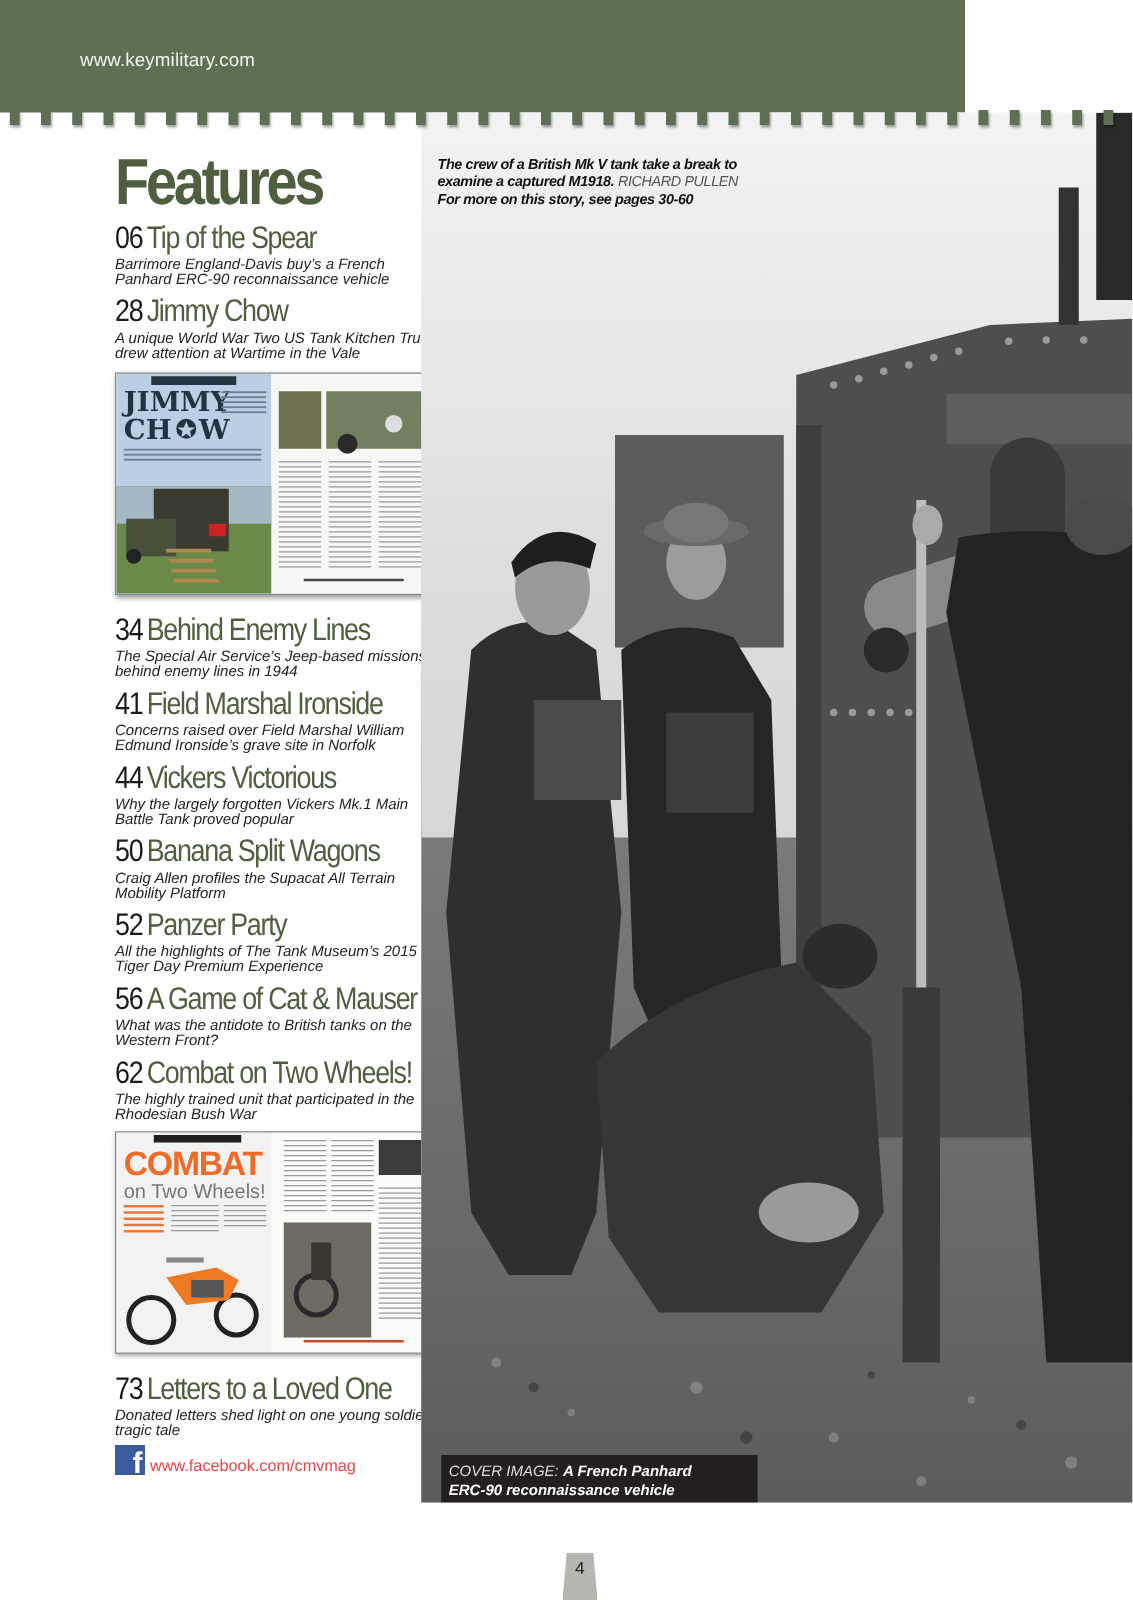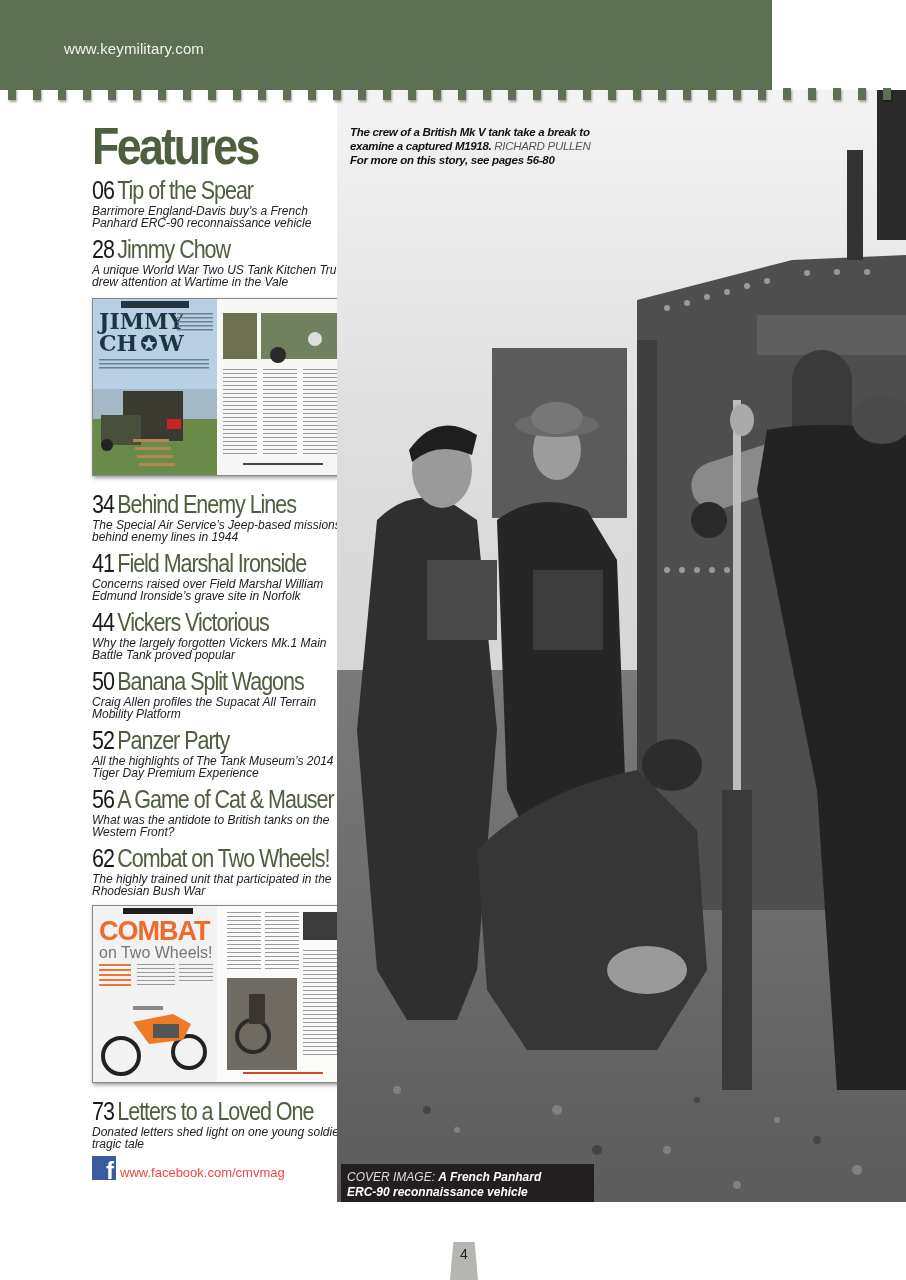--- a/index.html
+++ b/index.html
@@ -67,21 +67,21 @@
     overflow: hidden;
     background: linear-gradient(180deg, #f4f4f4 0%, #e8e8e8 25%, #d6d6d6 35%, #8a8a8a 55%, #6a6a6a 70%, #555 100%);
   }
   .photo-caption {
     position: absolute; left: 13px; top: 35px; width: 260px;
     font-style: italic; font-weight: bold; font-size: 11.5px; line-height: 14px; color: #111;
     letter-spacing: -0.3px;
   }
   .photo-caption .credit { font-weight: normal; color: #555; }
   .cover-box {
-    position: absolute; left: 4px; bottom: 0; width: 253px; height: 38px;
+    position: absolute; left: 16px; bottom: 0; width: 253px; height: 38px;
     background: #231f20; color: #fff; padding: 6px 0 0 6px; box-sizing: border-box;
     font-size: 12px; line-height: 15px; font-style: italic; margin-top: 20px;
   }
   .cover-box .lbl { font-weight: normal; color: #ddd; }
   .cover-box b { font-weight: bold; }
 
   .page-tab {
     position: absolute; left: 450px; top: 1242px; width: 28px; height: 38px;
     background: #b5b6b0;
     clip-path: polygon(12% 0, 88% 0, 100% 100%, 0 100%);
@@ -228,21 +228,21 @@
   <div class="entry">
     <div class="entry-head"><span class="entry-num">44</span><span class="entry-title">Vickers Victorious</span></div>
     <div class="entry-desc">Why the largely forgotten Vickers Mk.1 Main Battle Tank proved popular</div>
   </div>
   <div class="entry">
     <div class="entry-head"><span class="entry-num">50</span><span class="entry-title">Banana Split Wagons</span></div>
     <div class="entry-desc">Craig Allen profiles the Supacat All Terrain Mobility Platform</div>
   </div>
   <div class="entry">
     <div class="entry-head"><span class="entry-num">52</span><span class="entry-title">Panzer Party</span></div>
-    <div class="entry-desc">All the highlights of The Tank Museum’s 2014 Tiger Day Premium Experience</div>
+    <div class="entry-desc">All the highlights of The Tank Museum’s 2015 Tiger Day Premium Experience</div>
   </div>
   <div class="entry">
     <div class="entry-head"><span class="entry-num">56</span><span class="entry-title">A Game of Cat &amp; Mauser</span></div>
     <div class="entry-desc">What was the antidote to British tanks on the Western Front?</div>
   </div>
   <div class="entry">
     <div class="entry-head"><span class="entry-num">62</span><span class="entry-title">Combat on Two Wheels!</span></div>
     <div class="entry-desc">The highly trained unit that participated in the Rhodesian Bush War</div>
   </div>
 
@@ -441,21 +441,21 @@
       <circle cx="90" cy="1020" r="4"></circle>
         <circle cx="260" cy="1060" r="5"></circle>
         <circle cx="360" cy="1010" r="3"></circle>
         <circle cx="480" cy="1050" r="4"></circle>
         <circle cx="30" cy="1080" r="3"></circle>
     </g>
   </svg>
 
   <div class="photo-caption">
     <span>The crew of a British Mk V tank take a break to examine a captured M1918.</span><span class="credit"> RICHARD PULLEN</span><br>
-    <span>For more on this story, see pages 56-80</span>
+    <span>For more on this story, see pages 30-60</span>
   </div>
 
   <div class="cover-box">
     <span class="lbl">COVER IMAGE: </span><b>A French Panhard</b><br>
     <b>ERC-90 reconnaissance vehicle</b>
   </div>
 </div>
 
 <div class="page-tab">4</div>
 

